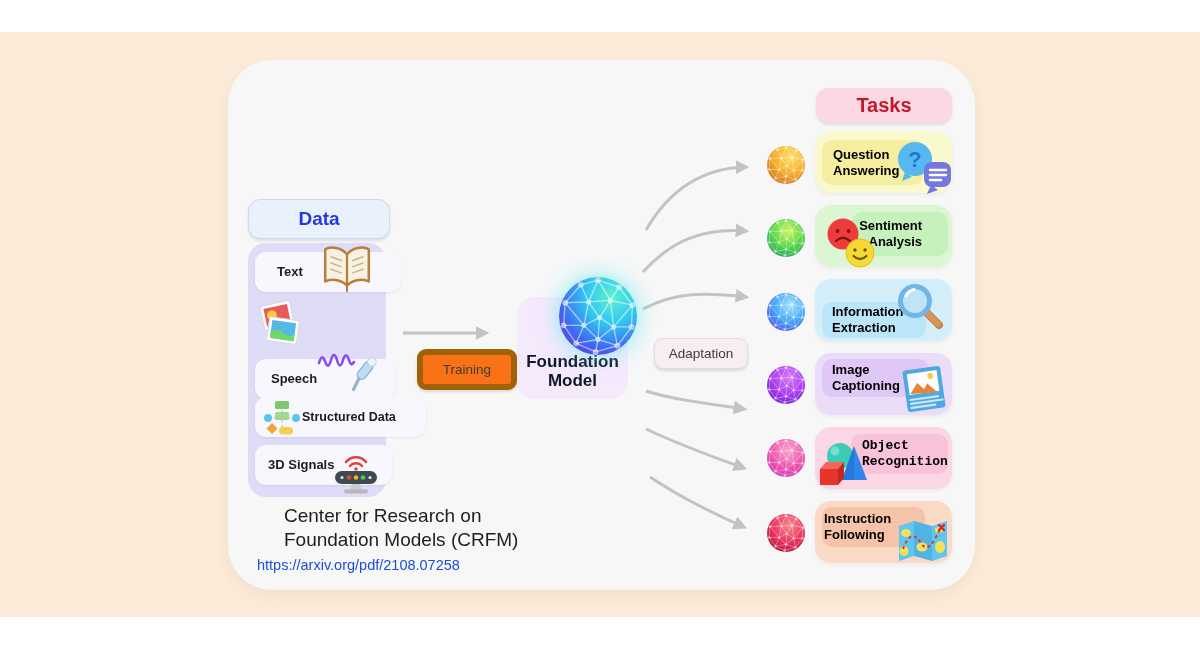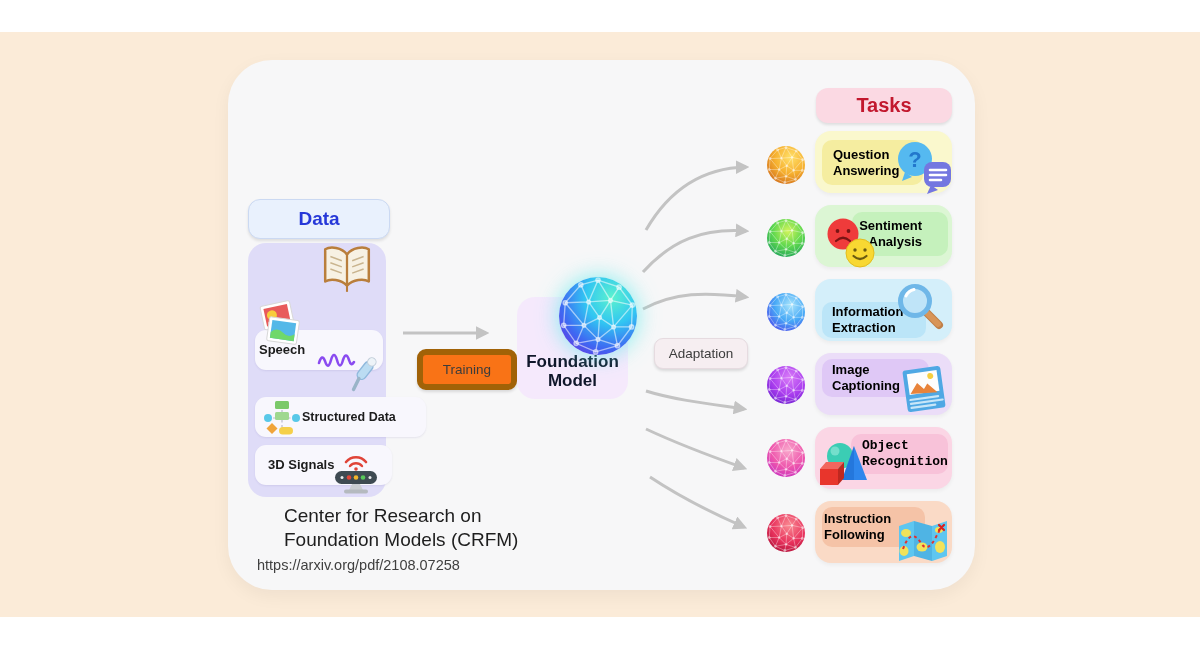--- a/index.html
+++ b/index.html
@@ -40,21 +40,21 @@
   .s-5{background:radial-gradient(circle at 58% 30%, #F98A92 0%, #E8315C 50%, #A50E34 92%);}
   
   .tasks-header{left:816px;top:88px;width:136px;height:35px;border-radius:12px;background:#FBD9E3;
         box-shadow:0 2px 3px rgba(0,0,0,0.10);display:flex;align-items:center;justify-content:center;
         font-size:20px;font-weight:bold;}
   .t-card{left:815px;width:137px;height:62px;border-radius:16px;box-shadow:0 2px 4px rgba(0,0,0,0.05);}
   .t-chip{position:absolute;border-radius:10px;font-size:13px;font-weight:bold;color:#000000;
         line-height:16px;display:flex;flex-direction:column;justify-content:center;box-sizing:border-box;}
   
   .org{left:248px;top:504px;width:238px;font-size:19px;color:#1E1E1E;line-height:24px;margin-left:36px;}
-  .url{left:257px;top:557px;font-size:14.5px;color:#404040;}
+  .url{left:257px;top:557px;font-size:14.5px;color:#1d4ed8;}
   svg text{font-family:"Liberation Sans","DejaVu Sans",sans-serif;}
 </style>
 </head>
 <body>
 
 <div class="page">
   <div class="band" style="background: rgb(251, 235, 216);"></div>
   <div class="card"></div>
 
   <svg width="0" height="0" style="position:absolute" aria-hidden="true">
@@ -104,21 +104,24 @@
       <path d="M646 429 C678 444 710 456 744 468" marker-end="url(#ah)"></path>
       <path d="M650 477 C680 497 712 513 744 527" marker-end="url(#ah)"></path>
     </g>
   </svg>
 
   <div class="abs data-header" style="color: rgb(38, 56, 216);">
     <span>Data</span>
   </div>
   <div class="abs data-box"></div>
 
-  <div class="abs d-item" style="top:330px;padding-left:4px;">
+  <div class="abs d-item" style="top:252px;padding-left:22px;">
+    <span>Text</span>
+  </div>
+  <div class="abs d-item" style="top:359px;padding-left:16px;">
     <span>Speech</span>
   </div>
   <div class="abs d-item" style="top:397px;padding-left:47px;font-size:12.5px;">
     <span>Structured Data</span>
   </div>
   <div class="abs d-item" style="top:445px;padding-left:13px;">
     <span>3D Signals</span>
   </div>
 
   <svg class="abs" style="left:320px;top:244px;width:54px;height:50px" viewBox="0 0 52 48">

